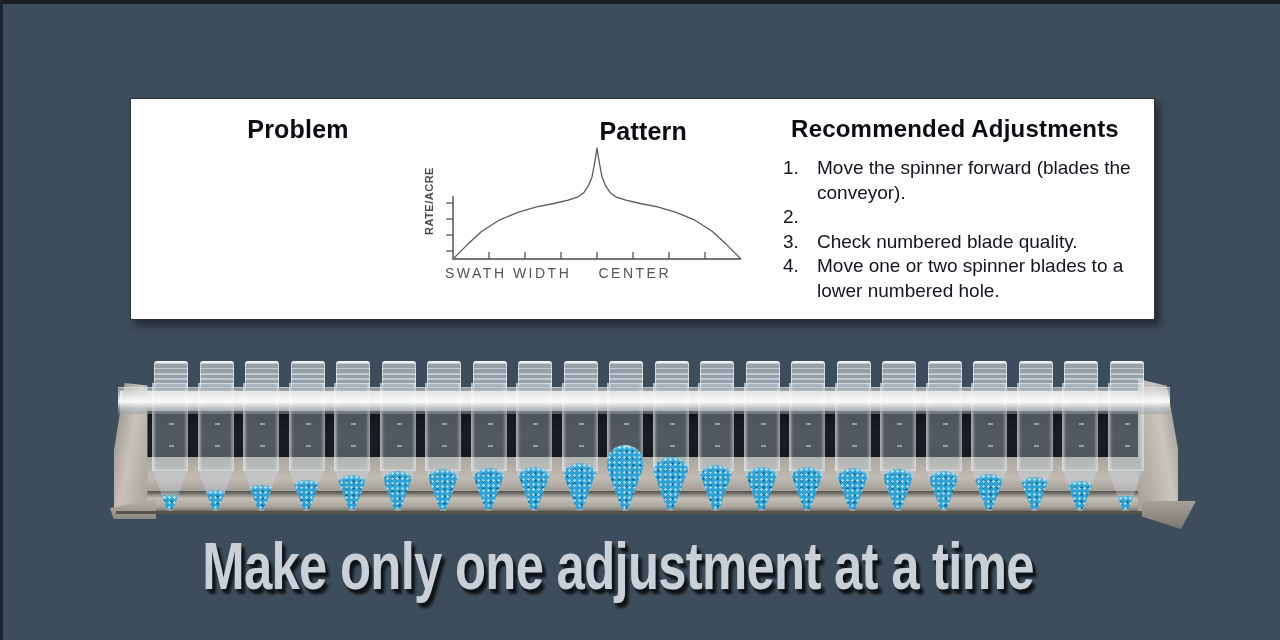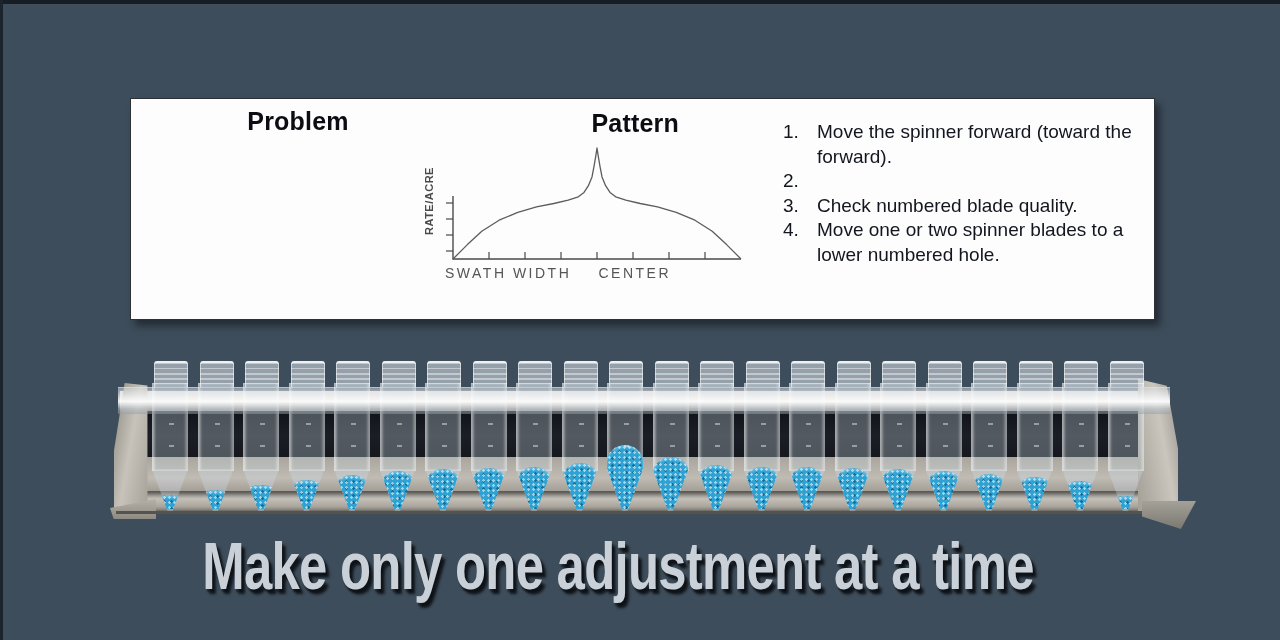--- a/index.html
+++ b/index.html
@@ -4,21 +4,21 @@
 <style>
   html,body{margin:0;padding:0;}
   body{width:1280px;height:640px;overflow:hidden;font-family:"Liberation Sans",sans-serif;}
   .slide{position:relative;width:1280px;height:640px;background:#3e4d5b;overflow:hidden;}
   .edge-top{position:absolute;left:0;top:0;width:100%;height:4px;background:#161d25;}
   .edge-left{position:absolute;left:0;top:0;width:3px;height:100%;background:#1b232c;}
 
   
   .panel{position:absolute;left:130px;top:98px;width:1023px;height:220px;background:#fdfdfe;
          border:1px solid #2c3138;box-shadow:5px 6px 7px rgba(14,19,25,.55);}
-  .panel h2{margin:0;font-size:25px;font-weight:bold;color:#0c0c12;letter-spacing:.2px;}
+  .panel h2{margin:8px;font-size:25px;font-weight:bold;color:#0c0c12;letter-spacing:.2px;}
   .col-problem{position:absolute;left:22px;top:8px;width:290px;text-align:center;}
   .col-problem p{margin:86px 0 0 0;font-size:19px;line-height:1.25;color:#151922;}
   .pattern-title{position:absolute;left:388px;top:10px;width:160px;text-align:right;}
   .chart-wrap{position:absolute;left:300px;top:40px;width:320px;height:132px;}
   .chart-wrap svg{display:block;width:320px;height:132px;}
   .ylabel{position:absolute;left:268px;top:62px;width:90px;font-size:11px;font-weight:bold;color:#4a4a4a;
           transform:rotate(-90deg);transform-origin:left top;letter-spacing:.5px;
           top:150px;left:292px;text-align:center;width:96px;}
   .xlabels{position:absolute;left:300px;top:166px;width:320px;height:20px;font-size:14px;color:#555;
            letter-spacing:2.5px;}
@@ -118,24 +118,25 @@
           <path d="M 22.0 120.0 L 36.4 105.6 L 50.8 92.3 L 68.1 81.2 L 86.8 73.4 L 105.5 67.8 L 122.8 64.5 L 137.2 61.2 L 147.3 57.8 L 153.0 53.4 L 157.4 46.7 L 161.0 37.9 L 163.1 26.8 L 164.8 16.8 L 166.0 9.0 L 167.2 16.8 L 168.9 26.8 L 171.0 37.9 L 174.6 46.7 L 179.0 53.4 L 184.7 57.8 L 194.8 61.2 L 209.2 64.5 L 226.5 67.8 L 245.2 73.4 L 263.9 81.2 L 281.2 92.3 L 295.6 105.6 L 310.0 120.0" fill="none" stroke="#5c5c5c" stroke-width="1.3" stroke-linejoin="round"></path>
         </svg>
     </div>
     <div class="ylabel">RATE/ACRE</div>
     <div class="xlabels">
       <span class="xlabel-swath">SWATH WIDTH</span>
       <span class="xlabel-center">CENTER</span>
     </div>
 
     <div class="col-adj">
+      <h2>Recommended Adjustments</h2>
       <ol class="adj-list" id="adjustments-list">
           <li class="adj-item">
             <span class="adj-num">1.</span>
-            <span>Move the spinner forward (toward the forward).</span>
+            <span>Move the spinner forward (blades the conveyor).</span>
           </li>
           <li class="adj-item">
             <span class="adj-num">2.</span>
           </li>
           <li class="adj-item">
             <span class="adj-num">3.</span>
             <span>Check numbered blade quality.</span>
           </li>
           <li class="adj-item">
             <span class="adj-num">4.</span>

